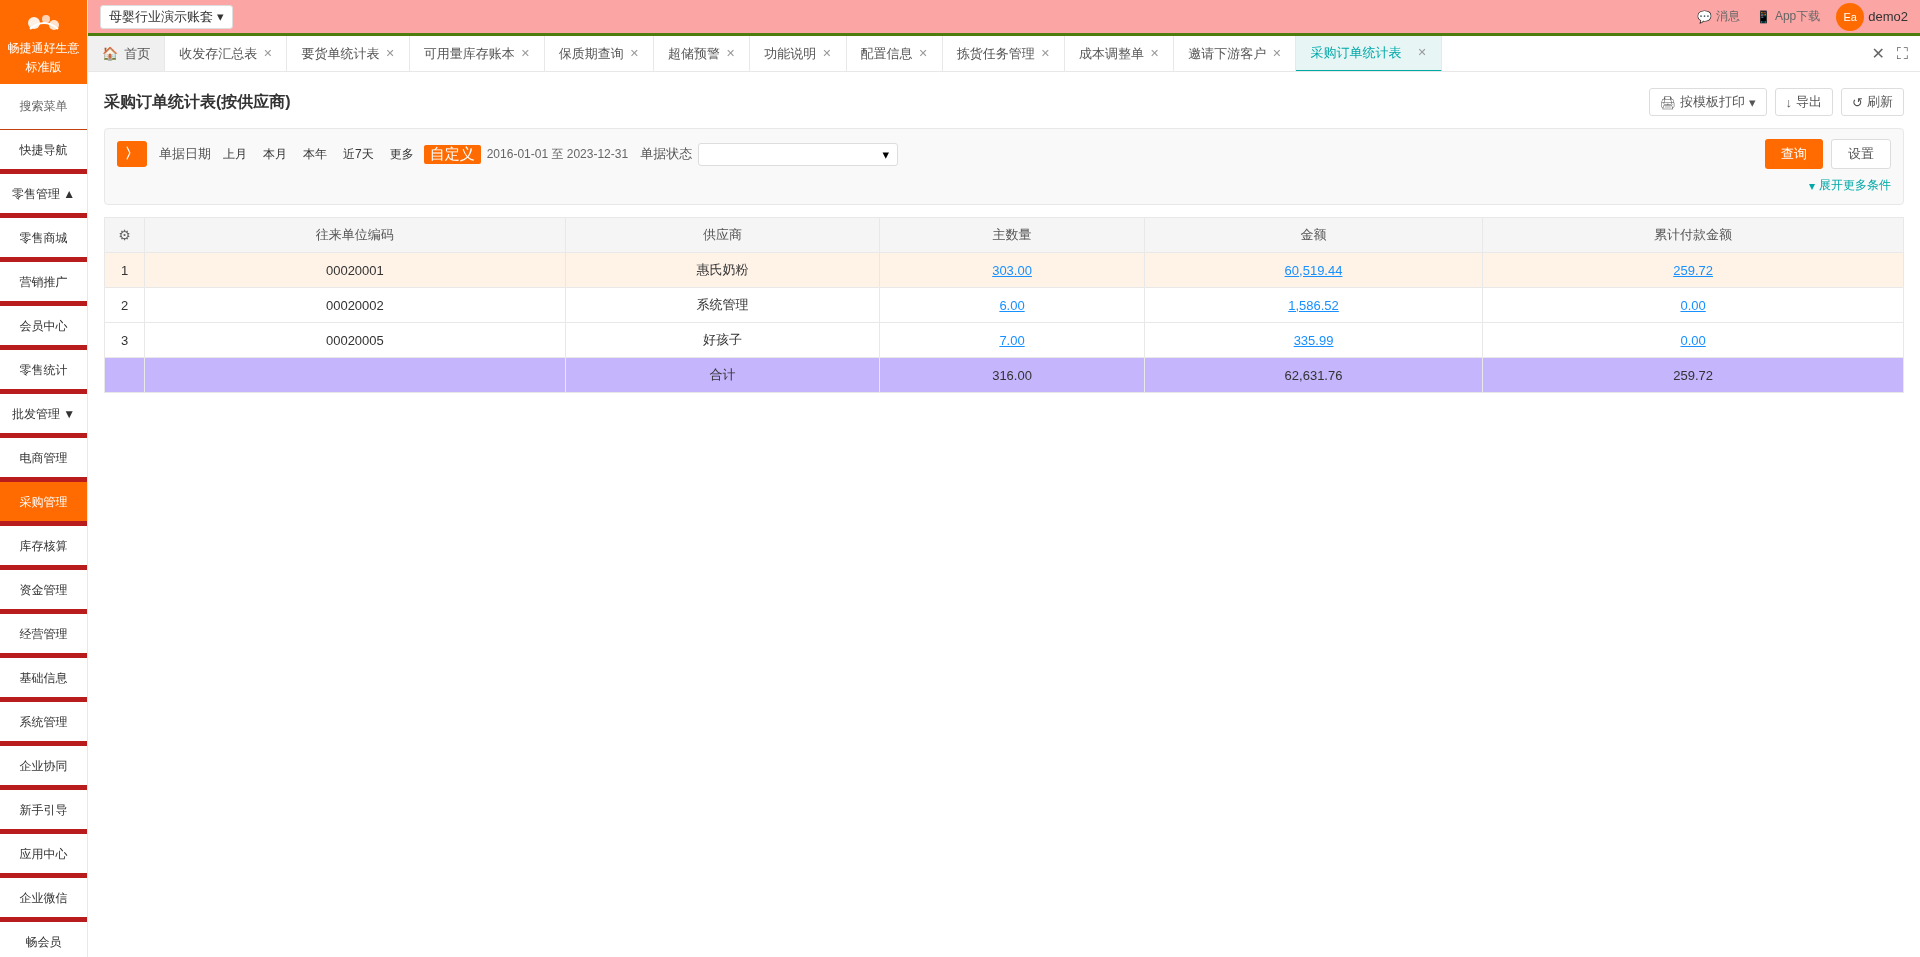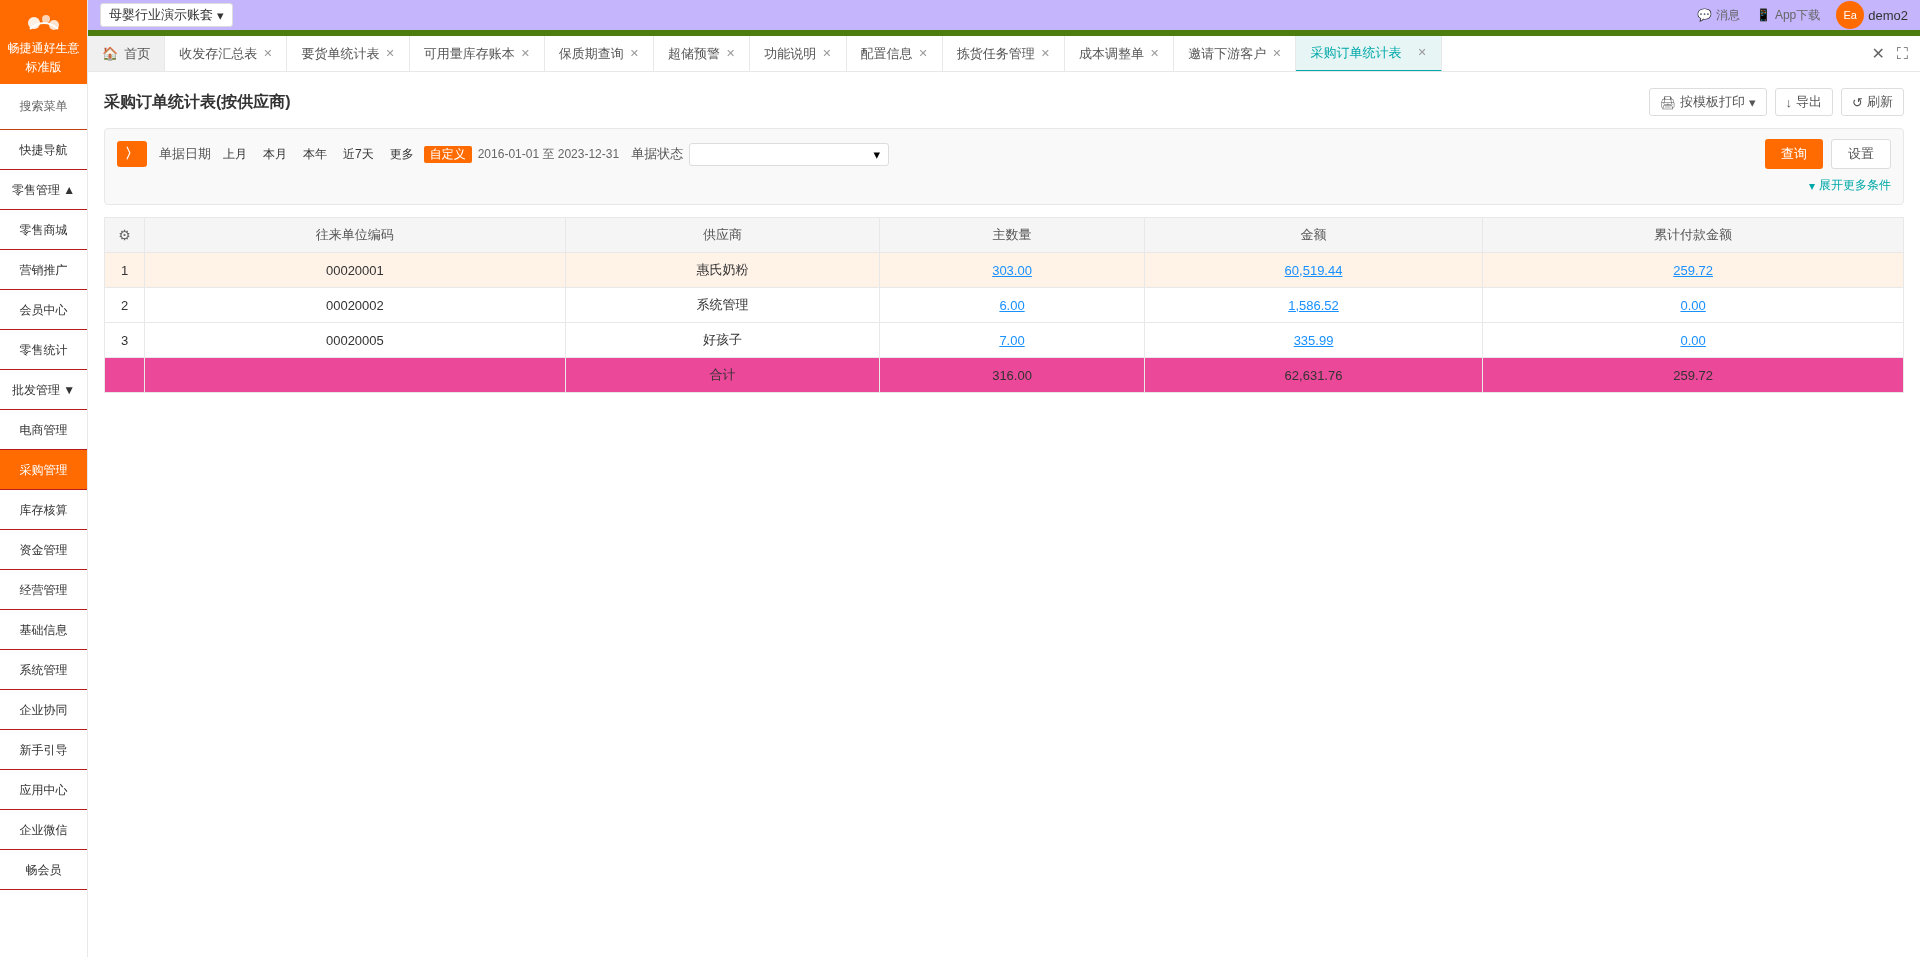--- a/index.html
+++ b/index.html
@@ -5,29 +5,29 @@
     * { box-sizing: border-box; margin: 0; padding: 0; }
     body { font-family: 'Microsoft YaHei', Arial, sans-serif; font-size: 13px; background: #f5f5f5; display: flex; height: 957px; overflow: hidden; }
 
     
     .sidebar { width: 88px; background: #fff; border-right: 1px solid #e8e8e8; display: flex; flex-direction: column; align-items: center; height: 100%; overflow-y: auto; flex-shrink: 0; }
     .sidebar-logo { width: 100%; background: #ff6b00; padding: 8px 0; display: flex; flex-direction: column; align-items: center; color: #fff; font-size: 11px; cursor: pointer; }
     .sidebar-logo .logo-icon { width: 40px; height: 30px; display: flex; align-items: center; justify-content: center; }
     .sidebar-logo .logo-text { font-size: 12px; margin-top: 2px; }
     .sidebar-search { width: 100%; padding: 10px 0; text-align: center; border-bottom: 1px solid #c2410c; }
     .sidebar-search span { font-size: 12px; color: #666; cursor: pointer; display: block; padding: 4px 0; }
-    .sidebar-nav-item { width: 100%; padding: 10px 0; text-align: center; cursor: pointer; color: #333; font-size: 12px; border-bottom: 1px solid #b91c1c; }
+    .sidebar-nav-item { width: 100%; padding: 10px 0; text-align: center; cursor: pointer; color: #333; font-size: 12px; border-bottom: 5px solid #b91c1c; }
     .sidebar-nav-item.active { background: #ff6b00; color: #fff; }
     .sidebar-nav-item .nav-label { font-size: 12px; margin-top: 2px; }
 
     
     .main { flex: 1; display: flex; flex-direction: column; overflow: hidden; }
 
     
-    .topbar { background: #c4b5fd; border-bottom: 6px solid #4d7c0f; padding: 0 12px; display: flex; align-items: center; height: 36px; flex-shrink: 0; }
+    .topbar { background: #fca5a5; border-bottom: 3px solid #4d7c0f; padding: 0 12px; display: flex; align-items: center; height: 36px; flex-shrink: 0; }
     .topbar-left { display: flex; align-items: center; gap: 8px; flex: 1; }
     .topbar-select { display: flex; align-items: center; gap: 4px; font-size: 13px; color: #333; cursor: pointer; border: 1px solid #ddd; padding: 2px 8px; border-radius: 3px; background: #fff; }
     .topbar-right { display: flex; align-items: center; gap: 16px; }
     .topbar-msg { display: flex; align-items: center; gap: 4px; font-size: 12px; color: #666; cursor: pointer; }
     .topbar-app { display: flex; align-items: center; gap: 4px; font-size: 12px; color: #666; cursor: pointer; }
     .topbar-user { display: flex; align-items: center; gap: 4px; font-size: 13px; color: #333; cursor: pointer; }
     .avatar { width: 28px; height: 28px; border-radius: 50%; background: #ff6b00; display: flex; align-items: center; justify-content: center; color: #fff; font-size: 11px; }
 
     
     .tabbar { background: #fff; border-bottom: 1px solid #e8e8e8; display: flex; align-items: center; flex-shrink: 0; overflow-x: auto; height: 36px; }
@@ -51,35 +51,35 @@
     .btn-refresh { display: flex; align-items: center; gap: 4px; border: 1px solid #ddd; padding: 4px 10px; border-radius: 3px; cursor: pointer; font-size: 13px; color: #555; background: #fff; }
 
     
     .filter-bar { background: #f9f9f9; border: 1px solid #e8e8e8; border-radius: 4px; padding: 10px 12px; margin-bottom: 12px; }
     .filter-row { display: flex; align-items: center; gap: 12px; flex-wrap: wrap; }
     .filter-toggle-btn { background: #ff6b00; color: #fff; border: none; border-radius: 3px; padding: 4px 8px; cursor: pointer; font-size: 14px; font-weight: bold; flex-shrink: 0; }
     .filter-group { display: flex; align-items: center; gap: 6px; }
     .filter-label { font-size: 13px; color: #555; white-space: nowrap; }
     .filter-date-options { display: flex; gap: 4px; align-items: center; }
     .filter-date-btn { font-size: 12px; color: #333; cursor: pointer; padding: 2px 6px; border-radius: 2px; }
-    .filter-date-custom { background: #ff6b00; color: #fff; font-size: 12px; padding: 0 6px; border-radius: 2px; }
+    .filter-date-custom { background: #ff6b00; color: #fff; font-size: 15px; padding: 0 6px; border-radius: 2px; }
     .filter-date-range { font-size: 12px; color: #666; }
     .filter-select { border: 1px solid #ddd; border-radius: 3px; padding: 3px 8px; font-size: 13px; min-width: 120px; cursor: pointer; background: #fff; display: flex; align-items: center; justify-content: space-between; }
     .filter-input { border: 1px solid #ddd; border-radius: 3px; padding: 3px 8px; font-size: 13px; min-width: 200px; background: #fff; }
     .filter-more-btn { color: #00a8a8; font-size: 12px; cursor: pointer; display: flex; align-items: center; gap: 4px; margin-left: auto; }
     .btn-query { background: #ff6b00; color: #fff; border: none; border-radius: 3px; padding: 5px 16px; cursor: pointer; font-size: 13px; margin-left: 44px; }
     .btn-setting { border: 1px solid #ddd; background: #fff; border-radius: 3px; padding: 5px 16px; cursor: pointer; font-size: 13px; color: #555; }
 
     
     .data-table { width: 100%; border-collapse: collapse; }
     .data-table th { background: #f5f5f5; border: 1px solid #e8e8e8; padding: 8px 12px; font-size: 13px; color: #555; text-align: center; font-weight: normal; }
     .data-table td { border: 1px solid #e8e8e8; padding: 8px 12px; font-size: 13px; color: #333; text-align: center; }
     .data-table tr.selected { background: #fff3e8; }
     .data-table .link-text { color: #1890ff; text-decoration: underline; cursor: pointer; }
-    .data-table .footer-row td { background: #ec4899; font-weight: normal; margin-top: 33px; }
+    .data-table .footer-row td { background: #c4b5fd; font-weight: normal; margin-top: 33px; }
     .data-table .check-col { width: 40px; }
     .settings-icon { color: #666; font-size: 14px; cursor: pointer; }
 
     
     ::-webkit-scrollbar { width: 6px; height: 6px; }
     ::-webkit-scrollbar-track { background: #f1f1f1; }
     ::-webkit-scrollbar-thumb { background: #ccc; border-radius: 3px; }
 
     .filter-second-row { display: flex; align-items: center; gap: 12px; margin-top: 8px; justify-content: flex-end; }
   </style>

